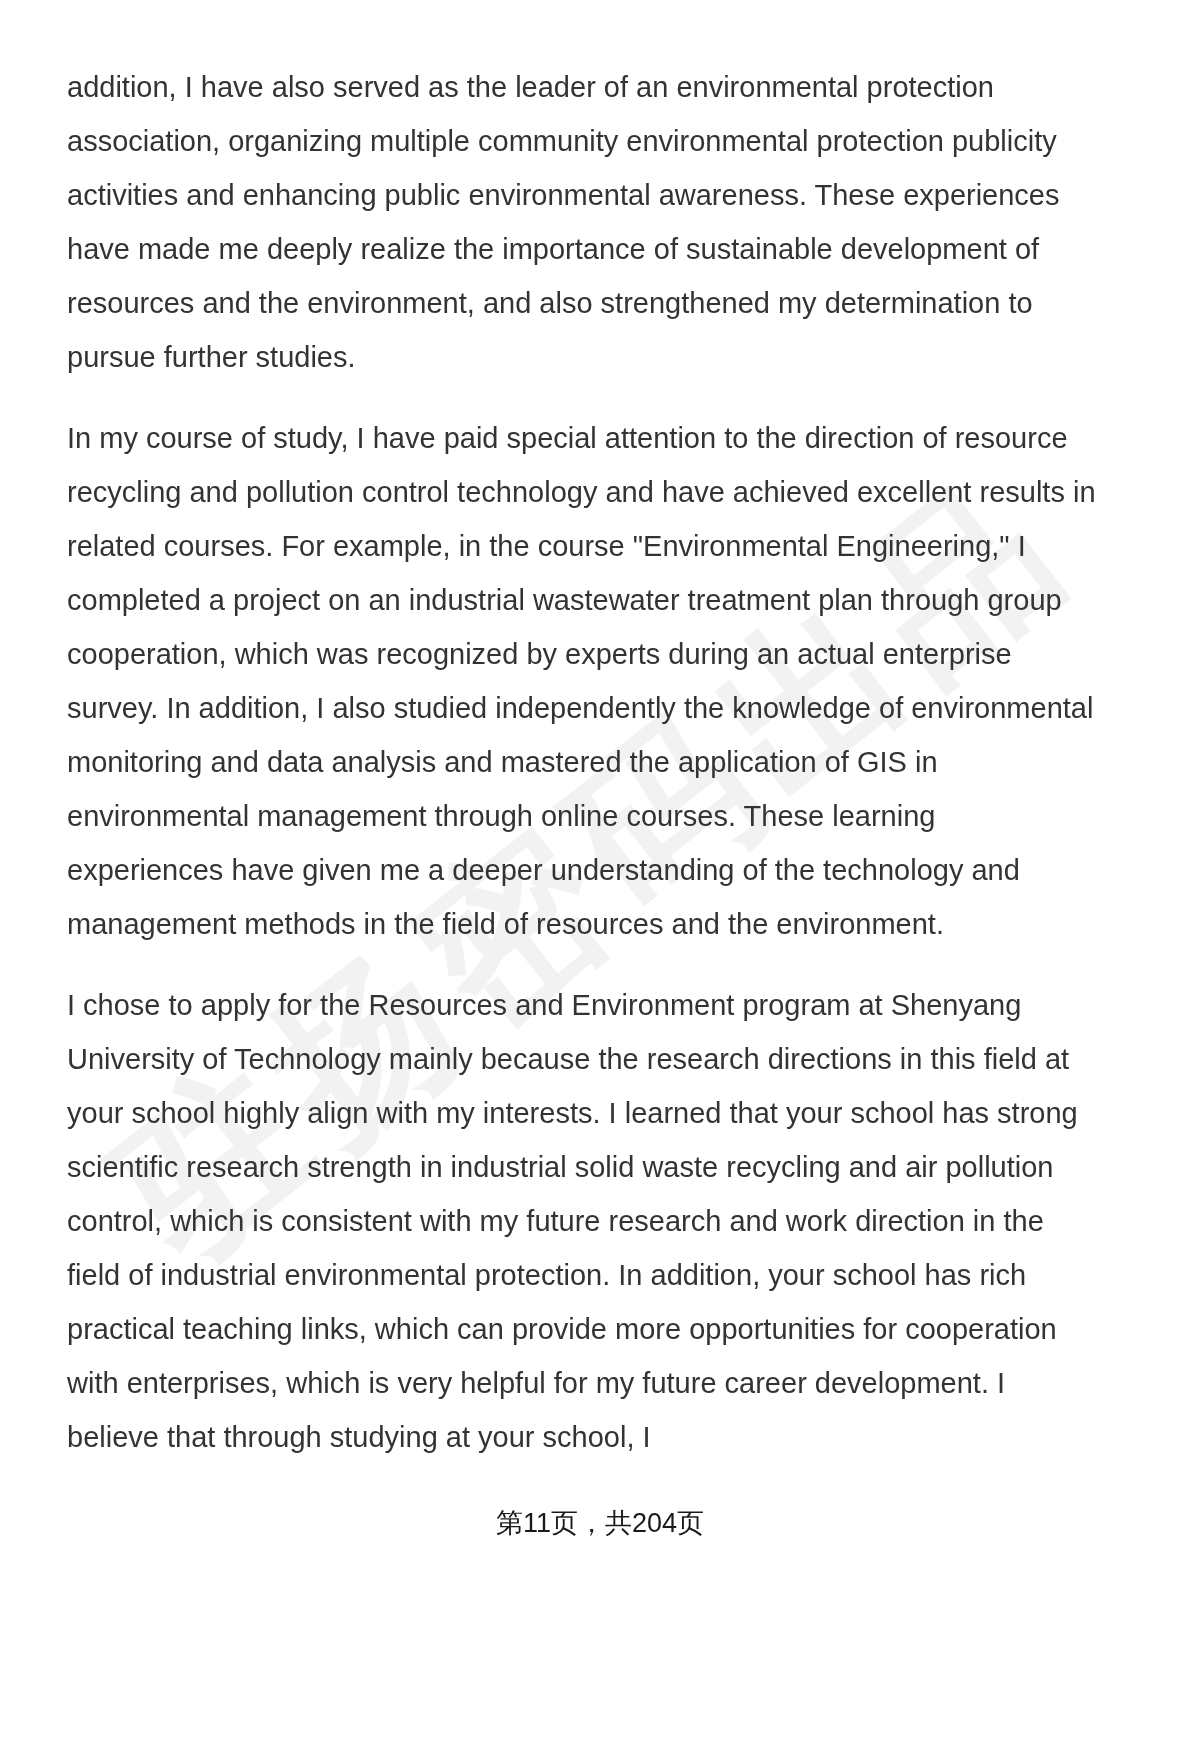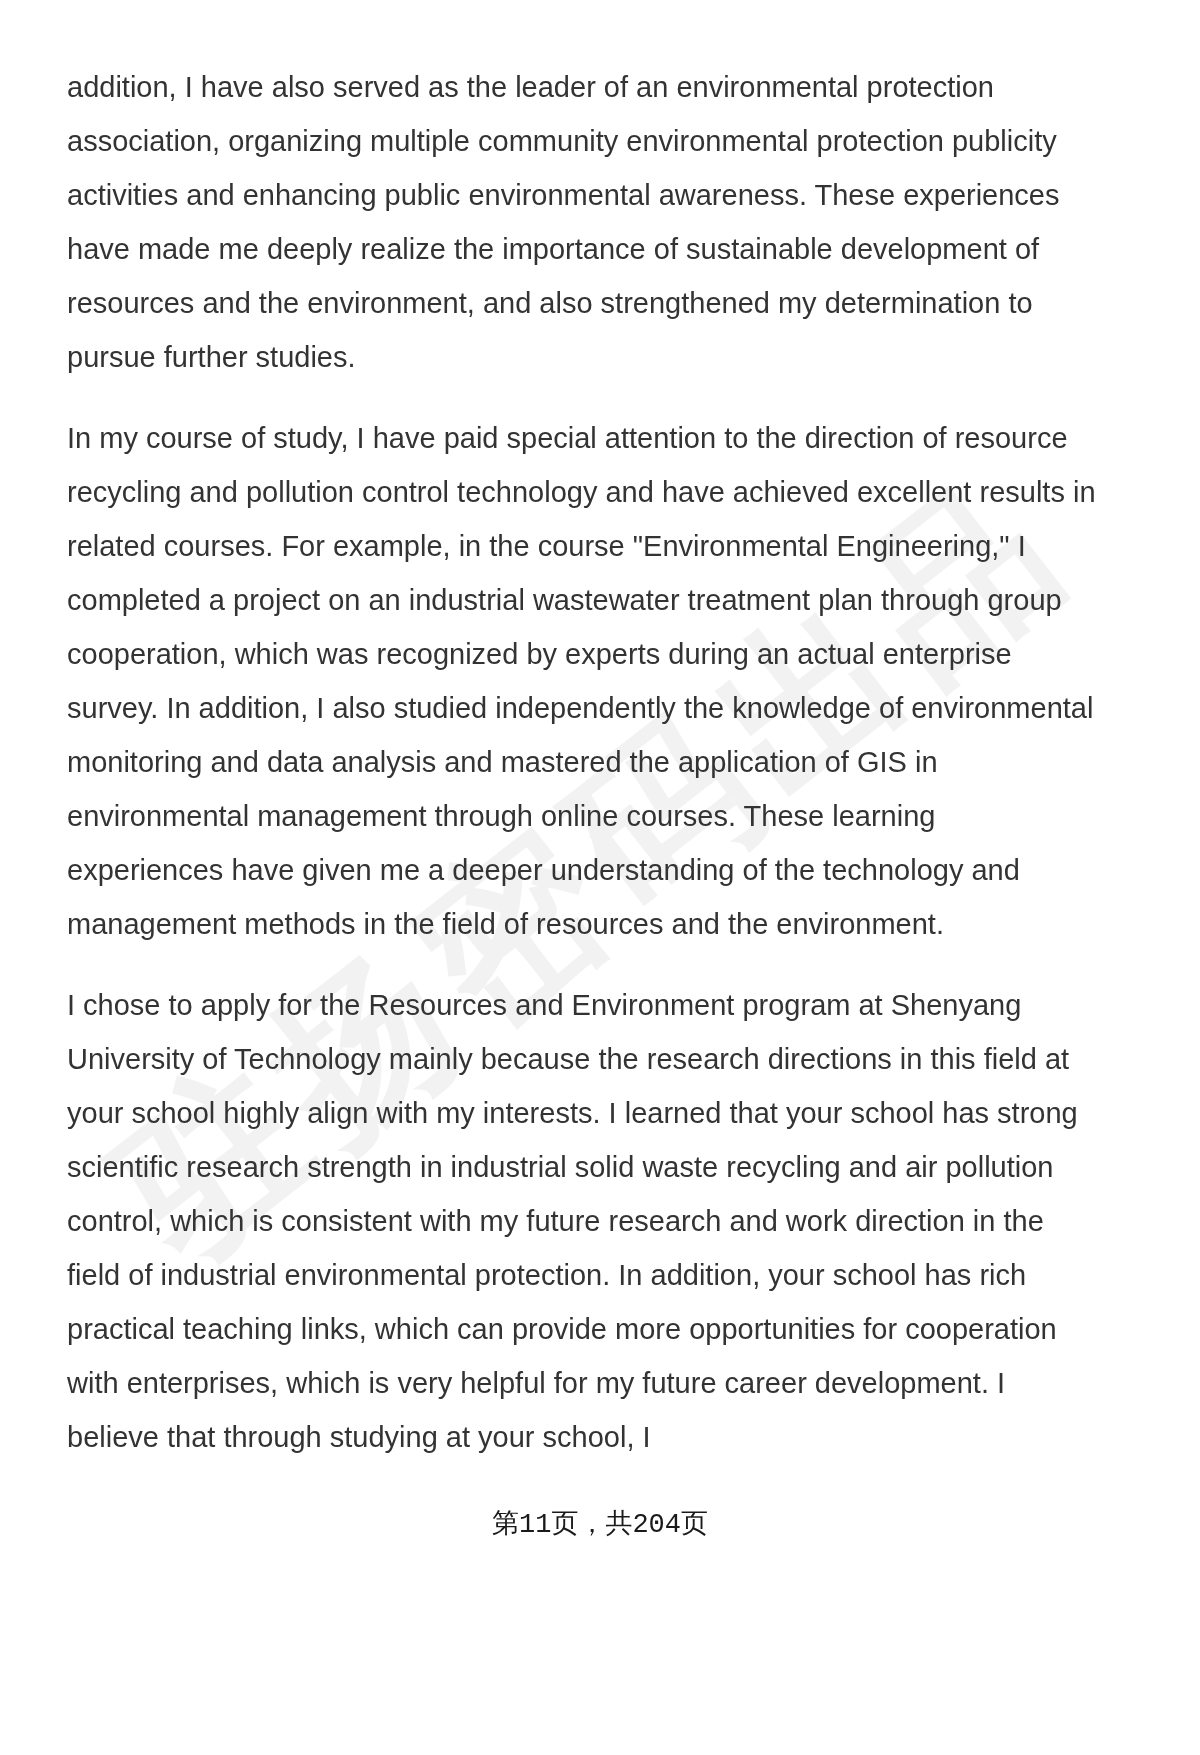--- a/index.html
+++ b/index.html
@@ -49,21 +49,21 @@
     position: absolute;
     left: 0;
     right: 0;
     top: 1505px;
     text-align: center;
     z-index: 1;
   }
   .footer span {
     font-size: 27px;
     color: #1a1a1a;
-    font-family: Liberation Mono, monospace;
+    font-family: Liberation Sans, sans-serif;
   }
 </style>
 </head>
 <body>
 
 <div class="page">
 
   <div class="watermark">驻扬密码出品</div>
 
   <main class="content">

